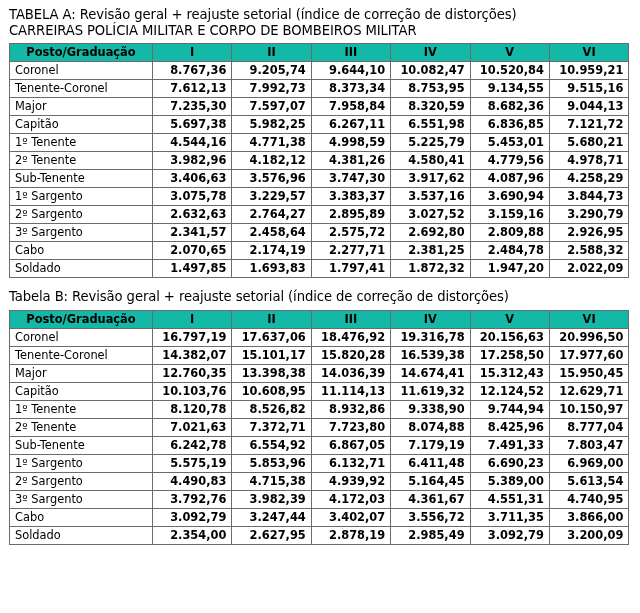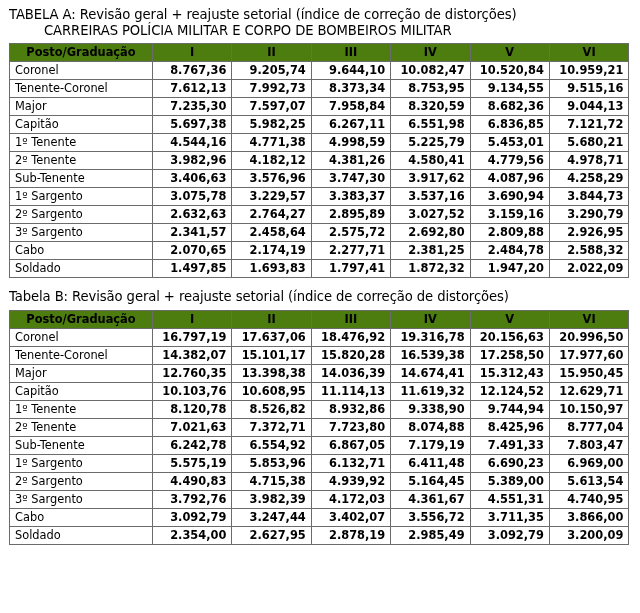--- a/index.html
+++ b/index.html
@@ -27,21 +27,21 @@
   .block-a { padding-top: 7px; }
   .block-b { padding-top: 8px; }
 
   .title-line {
     font-size: 13.2px;
     line-height: 15.6px;
     letter-spacing: -0.1px;
     white-space: nowrap;
   }
   .title-line-1 { font-weight: 400; }
-  .title-line-2 { font-weight: 400; margin-left: 35px; }
+  .title-line-2 { font-weight: 400; }
   .title-line-3 { font-weight: 700; }
   .title-line-3 .normal { font-weight: 400; }
 
   table.salary {
     border-collapse: collapse;
     width: 620px;
     margin-top: 5px;
     table-layout: fixed;
     background: #ffffff;
   }
@@ -53,21 +53,21 @@
     padding: 1px 5px 2px 5px;
     font-weight: 700;
     box-sizing: border-box;
     overflow: hidden;
     white-space: nowrap;
   }
   table.salary thead th {
     text-align: center;
     font-weight: 700;
     font-size: 11.4px;
-    background: #4d7c0f;
+    background: #14b8a6;
   }
   table.salary thead th.rank-head {
     text-align: center;
   }
   table.salary tbody td.rank {
     text-align: left;
     font-weight: 400;
     font-size: 11.4px;
   }
   table.salary tbody td.val {

